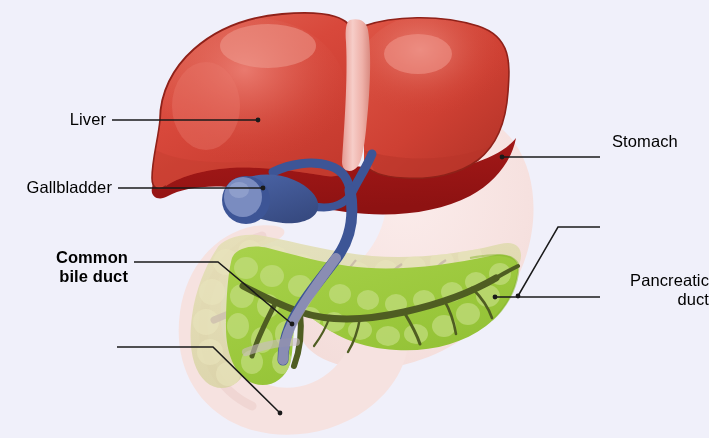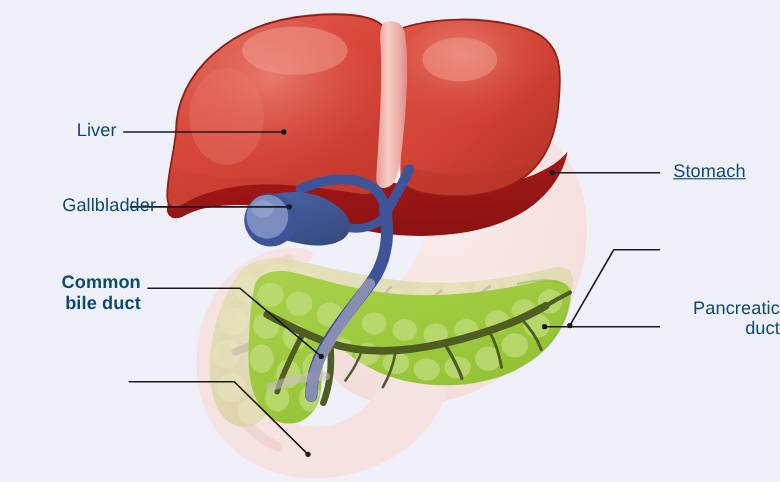--- a/index.html
+++ b/index.html
@@ -26,21 +26,21 @@
     left: 0;
     width: 709px;
     height: 438px;
     display: block;
   }
   .label-text {
     position: absolute;
     font-family: "Liberation Sans", sans-serif;
     font-size: 16.5px;
     line-height: 19px;
-    color: #0c4a6e;
+    color: #000000;
     white-space: pre-line;
     letter-spacing: 0.1px;
   }
   .label-right { text-align: left; }
   .label-left  { text-align: right; }
 </style>
 </head>
 <body>
 
 <div id="diagram-root">
@@ -332,25 +332,25 @@
 
       <g>
         <path d="M600 297 L495 297"></path>
         <circle cx="495" cy="297" r="2.4" fill="#1a1a1a" stroke="none"></circle>
       </g>
     </g>
   </svg>
 
   <div class="label-text label-left" style="left:0; top:110px; width:106px;">Liver</div>
 
-  <div class="label-text label-left" style="left:0; top:178px; width:112px;margin-left:30px;">Gallbladder</div>
+  <div class="label-text label-left" style="left:0; top:178px; width:112px;">Gallbladder</div>
 
   <div class="label-text label-left" style="left:0; top:248px; width:128px;font-weight:bold;">Common
 bile duct</div>
 
 
-  <div class="label-text label-right" style="left:612px; top:147px; width:97px;text-decoration:underline;">Stomach</div>
+  <div class="label-text label-right" style="left:612px; top:132px; width:97px;">Stomach</div>
 
 
   <div class="label-text label-right" style="left:612px; top:271px; width:97px;text-align:right;">Pancreatic
 duct</div>
 
 </div>
 
 </body></html>

